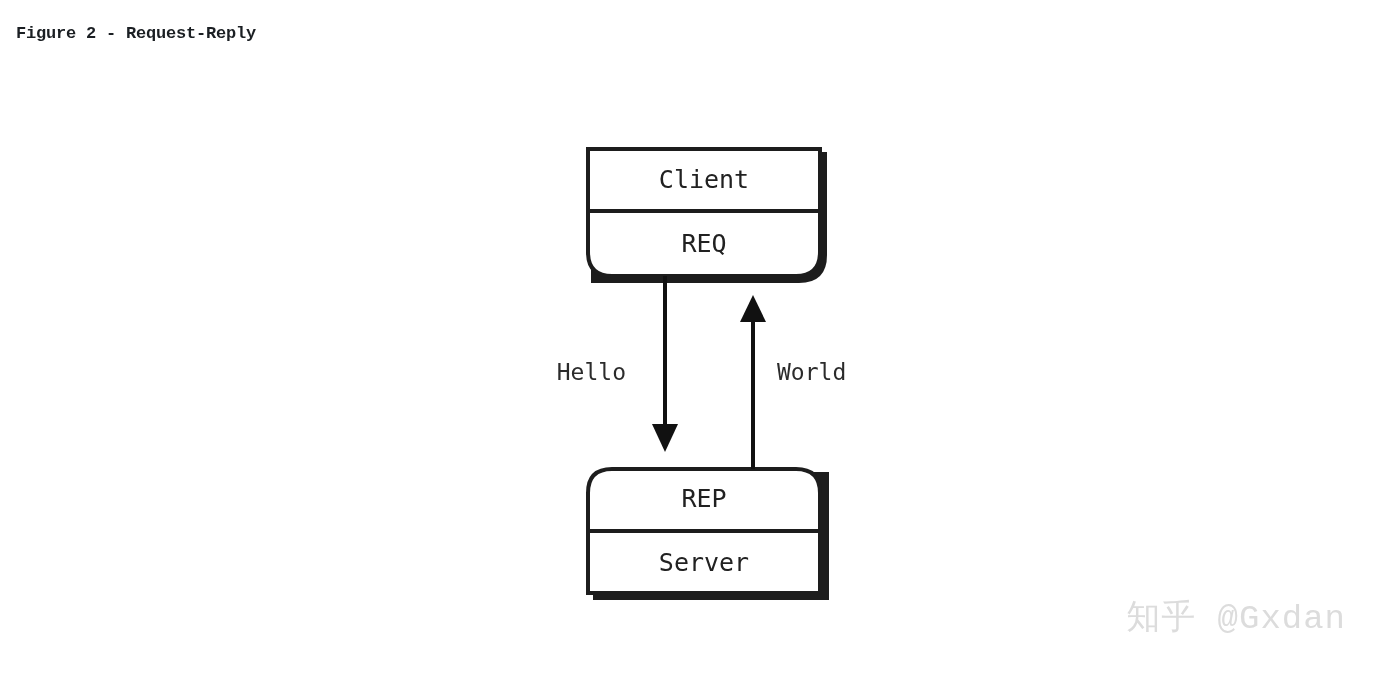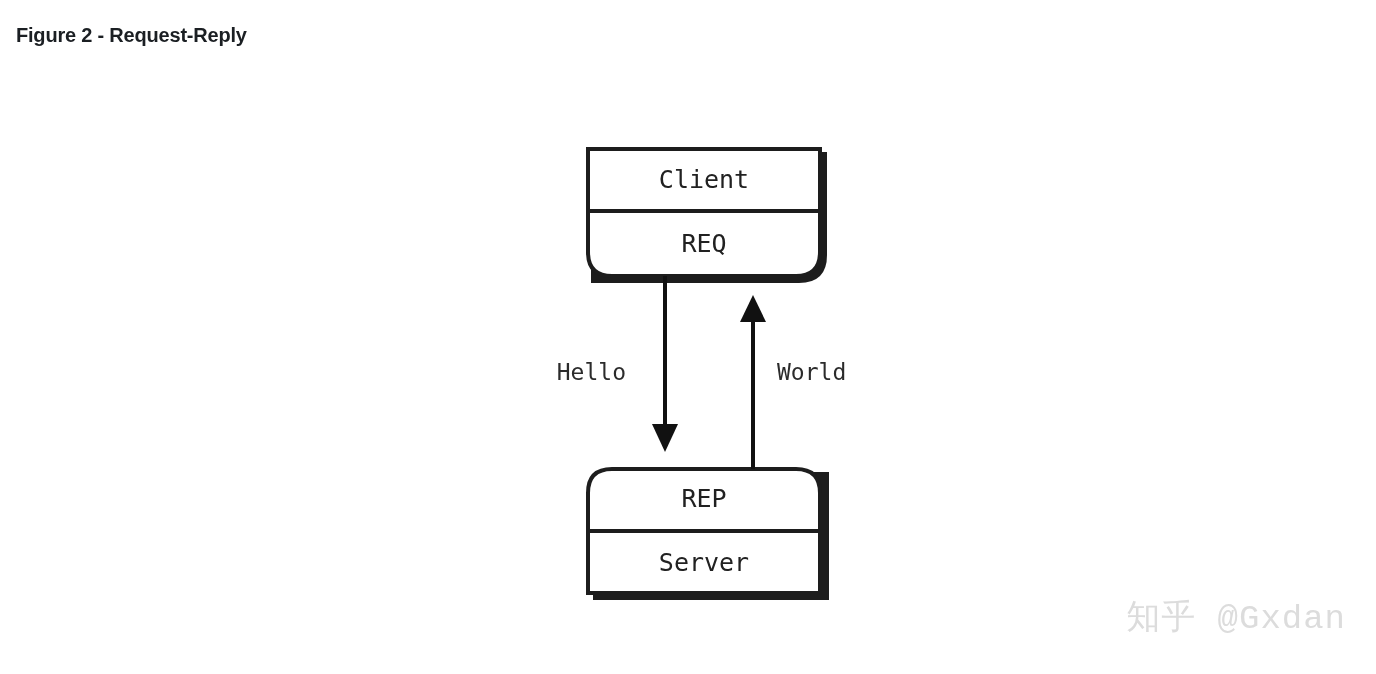--- a/index.html
+++ b/index.html
@@ -14,22 +14,22 @@
     overflow: hidden;
     font-family: "Liberation Sans", sans-serif;
     -webkit-font-smoothing: antialiased;
   }
 
   
   #figure-title {
     position: absolute;
     left: 16px;
     top: 24px;
-    font-family: Liberation Sans, sans-serif;
-    font-size: 20px;
+    font-family: Liberation Mono, monospace;
+    font-size: 17px;
     font-weight: bold;
     color: #1b1f23;
     letter-spacing: -0.2px;
     white-space: nowrap;
   }
 
   
   #diagram {
     position: absolute;
     left: 0;

